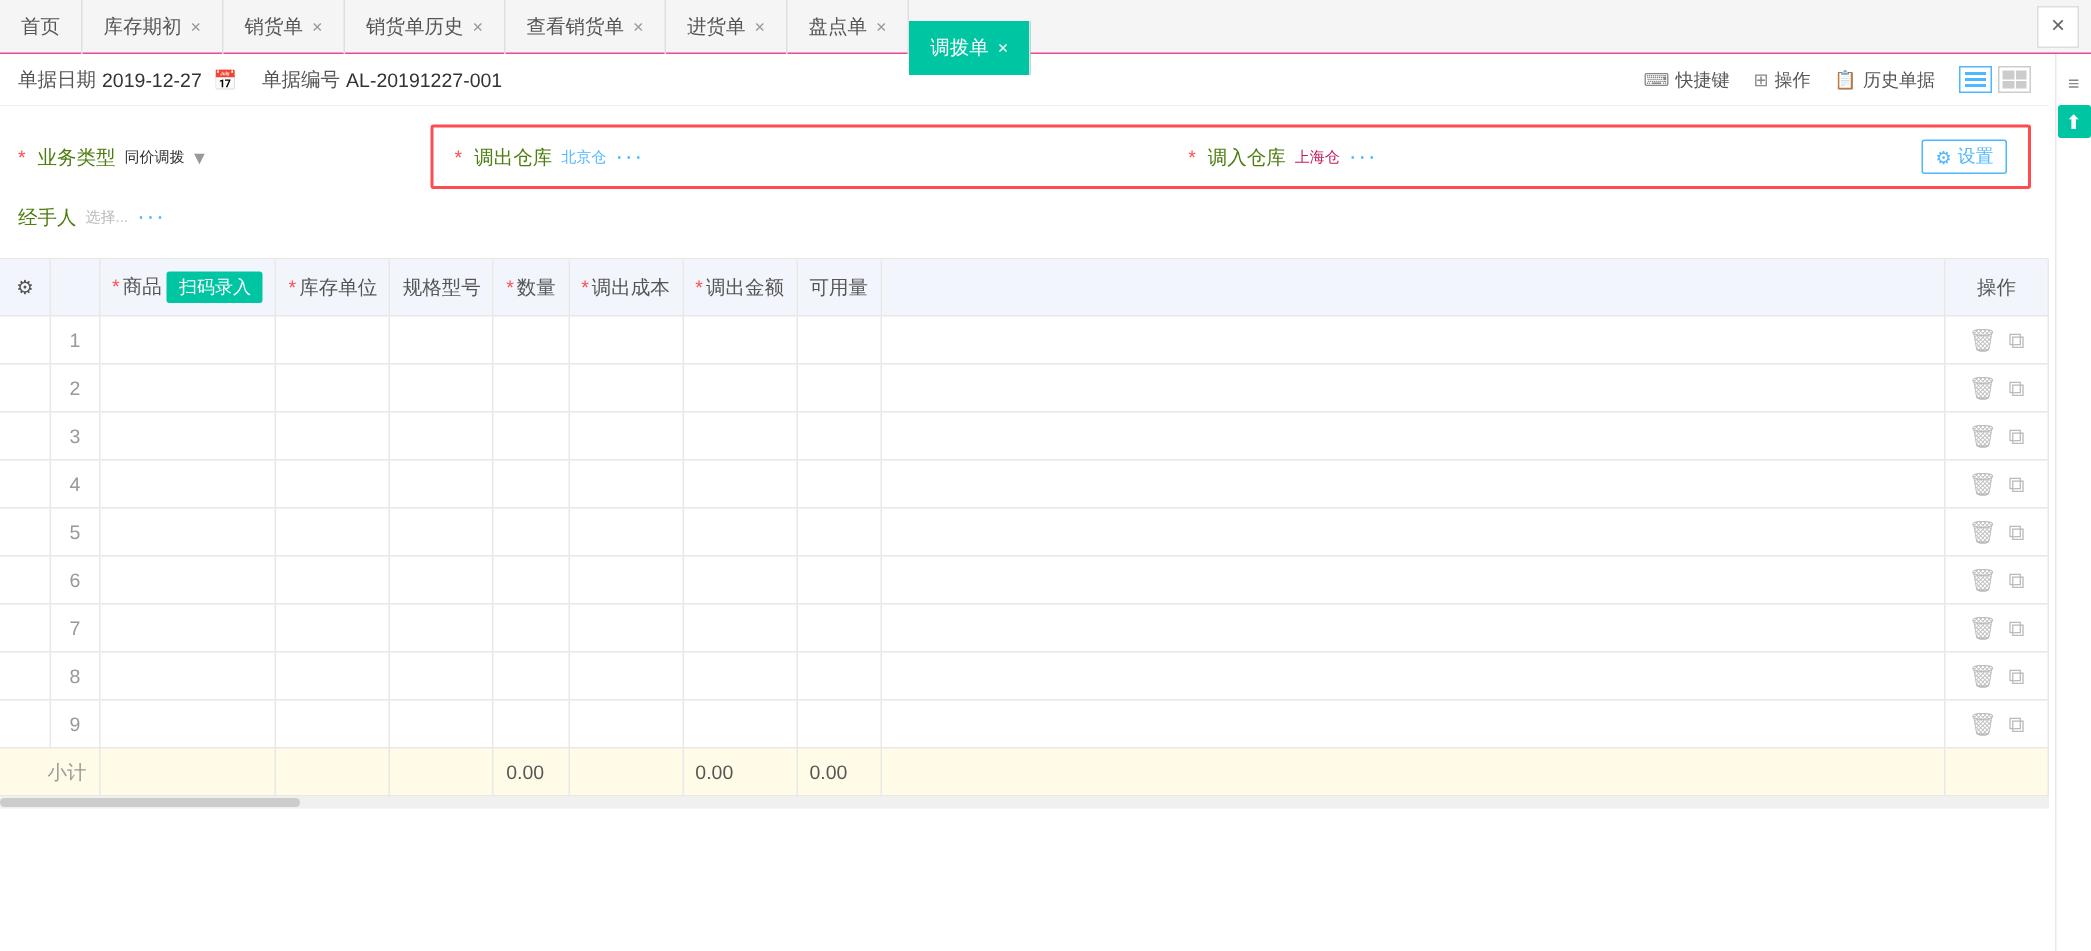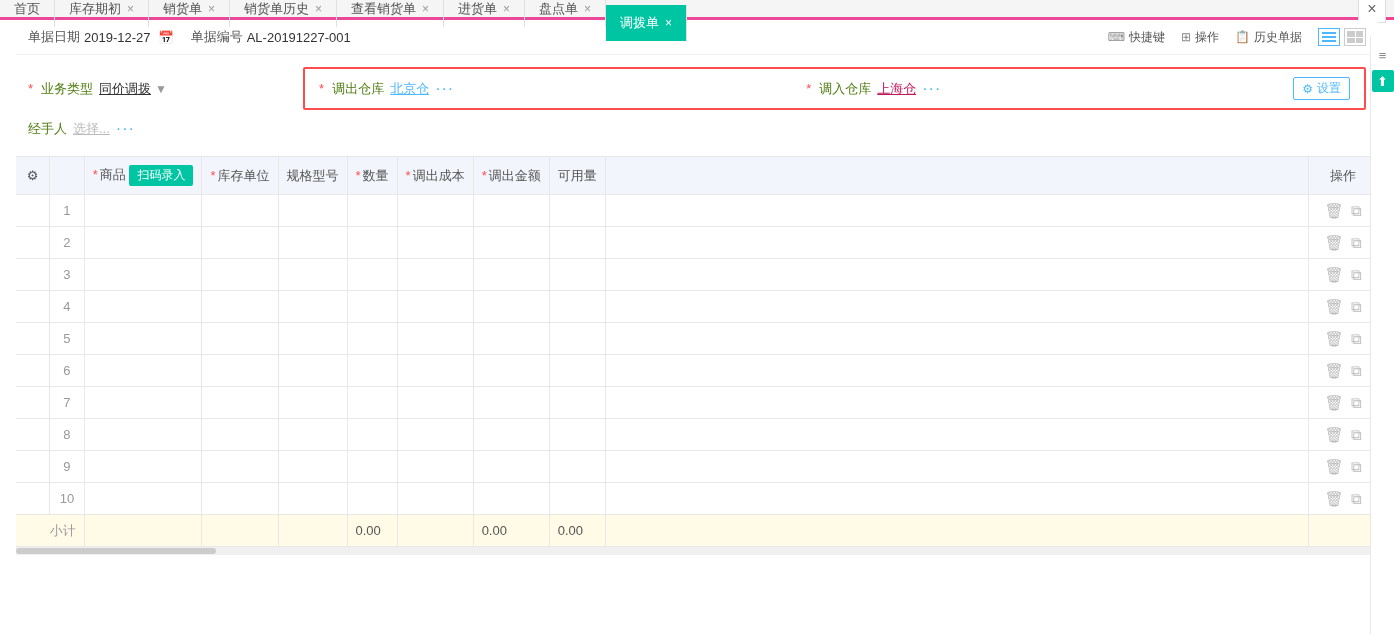--- a/index.html
+++ b/index.html
@@ -2,23 +2,23 @@
 <html><head>
   <meta charset="utf-8">
   <style>
     * { box-sizing: border-box; margin: 0; padding: 0; }
     body { font-family: "Microsoft YaHei", sans-serif; font-size: 13px; color: #333; background: #fff; overflow: hidden; }
 
     
     .tab-bar {
       display: flex;
       align-items: center;
-      border-bottom: 3px solid #ec4899;
+      border-bottom: 1px solid #ec4899;
       background: #f5f5f5;
-      height: 20px;
+      height: 36px;
       padding-left: 0;
     }
     .tab-item {
       display: flex;
       align-items: center;
       padding: 0 14px;
       height: 36px;
       cursor: pointer;
       font-size: 13px;
       color: #555;
@@ -88,21 +88,21 @@
       gap: 24px;
       margin-bottom: 10px;
     }
     .form-group {
       display: flex;
       align-items: center;
       gap: 6px;
     }
     .form-label { color: #4d7c0f; font-size: 13px; white-space: nowrap; }
     .required { color: #ff4d4f; margin-right: 2px; }
-    .form-value { color: #333; font-size: 13px; text-decoration: underline; }
+    .form-value { color: #333; font-size: 10px; }
     .form-select {
       display: flex;
       align-items: center;
       gap: 4px;
       min-width: 160px;
     }
     .dropdown-arrow { color: #999; font-size: 12px; cursor: pointer; }
     .ellipsis-btn { color: #4db8ff; cursor: pointer; font-size: 16px; letter-spacing: 1px; }
     .settings-btn {
       display: flex; align-items: center; gap: 4px;
@@ -218,22 +218,21 @@
     .sidebar-icon.active {
       background: #00c5a3;
       color: #fff;
       border-radius: 2px;
     }
 
     .main-content {
       display: flex;
       flex-direction: column;
       height: calc(100vh - 36px);
-      padding-right: 16px;
-      margin-left: 16px;
+      padding-right: 28px;
     }
 
     .scrollbar-area {
       height: 8px;
       background: #f0f0f0;
       position: relative;
     }
     .scrollbar-thumb {
       position: absolute;
       left: 0;
@@ -537,36 +536,20 @@
         <td></td>
         <td></td>
         <td></td>
         <td></td>
         <td></td>
         <td class="col-ops">
           <span class="op-icon">🗑</span>
           <span class="op-icon">⧉</span>
         </td>
       </tr>
-          <tr>
-        <td class="col-settings"></td>
-        <td class="row-num">10</td>
-        <td></td>
-        <td></td>
-        <td></td>
-        <td></td>
-        <td></td>
-        <td></td>
-        <td></td>
-        <td></td>
-        <td class="col-ops">
-          <span class="op-icon">🗑</span>
-          <span class="op-icon">⧉</span>
-        </td>
-      </tr>
           <tr class="subtotal-row">
         <td colspan="2" style="text-align:right;color:#999;">小计</td>
         <td></td>
         <td></td>
         <td></td>
         <td>0.00</td>
         <td></td>
         <td>0.00</td>
         <td>0.00</td>
         <td></td>

